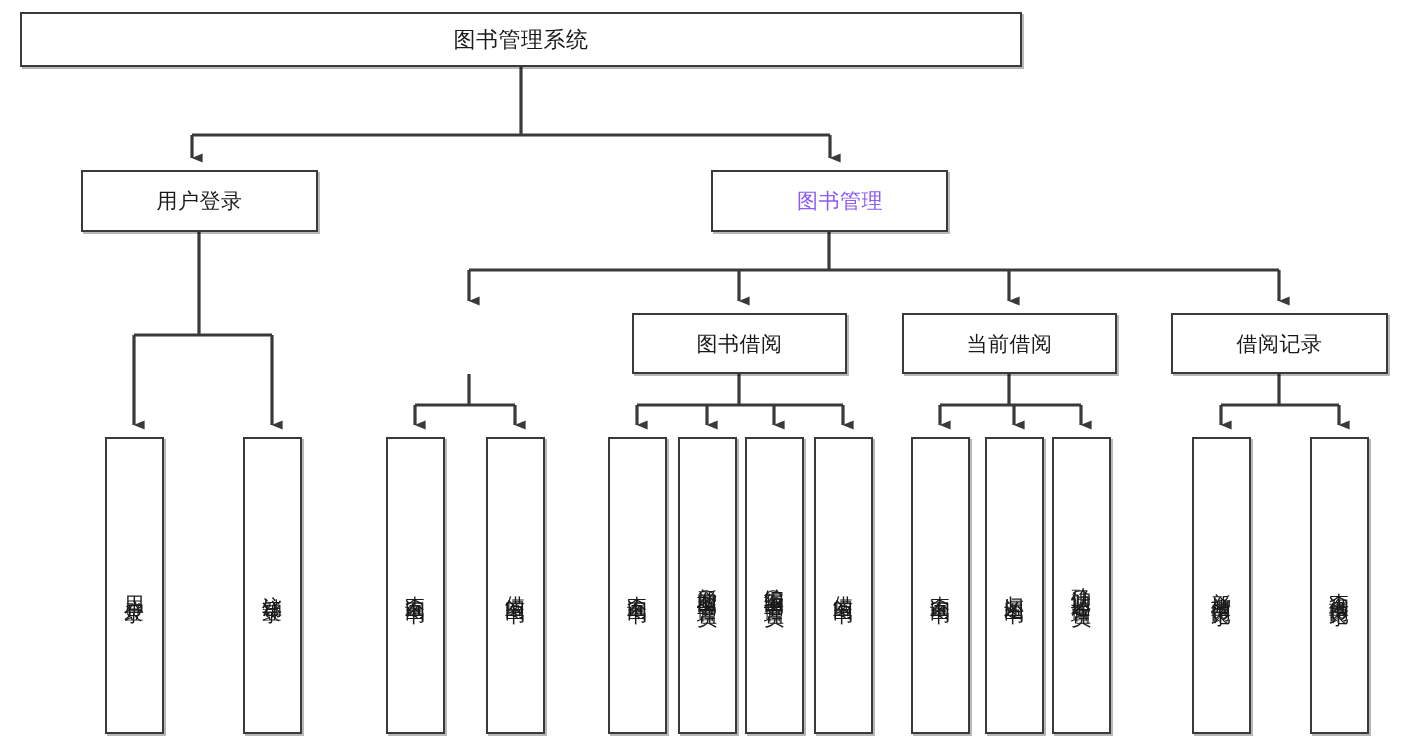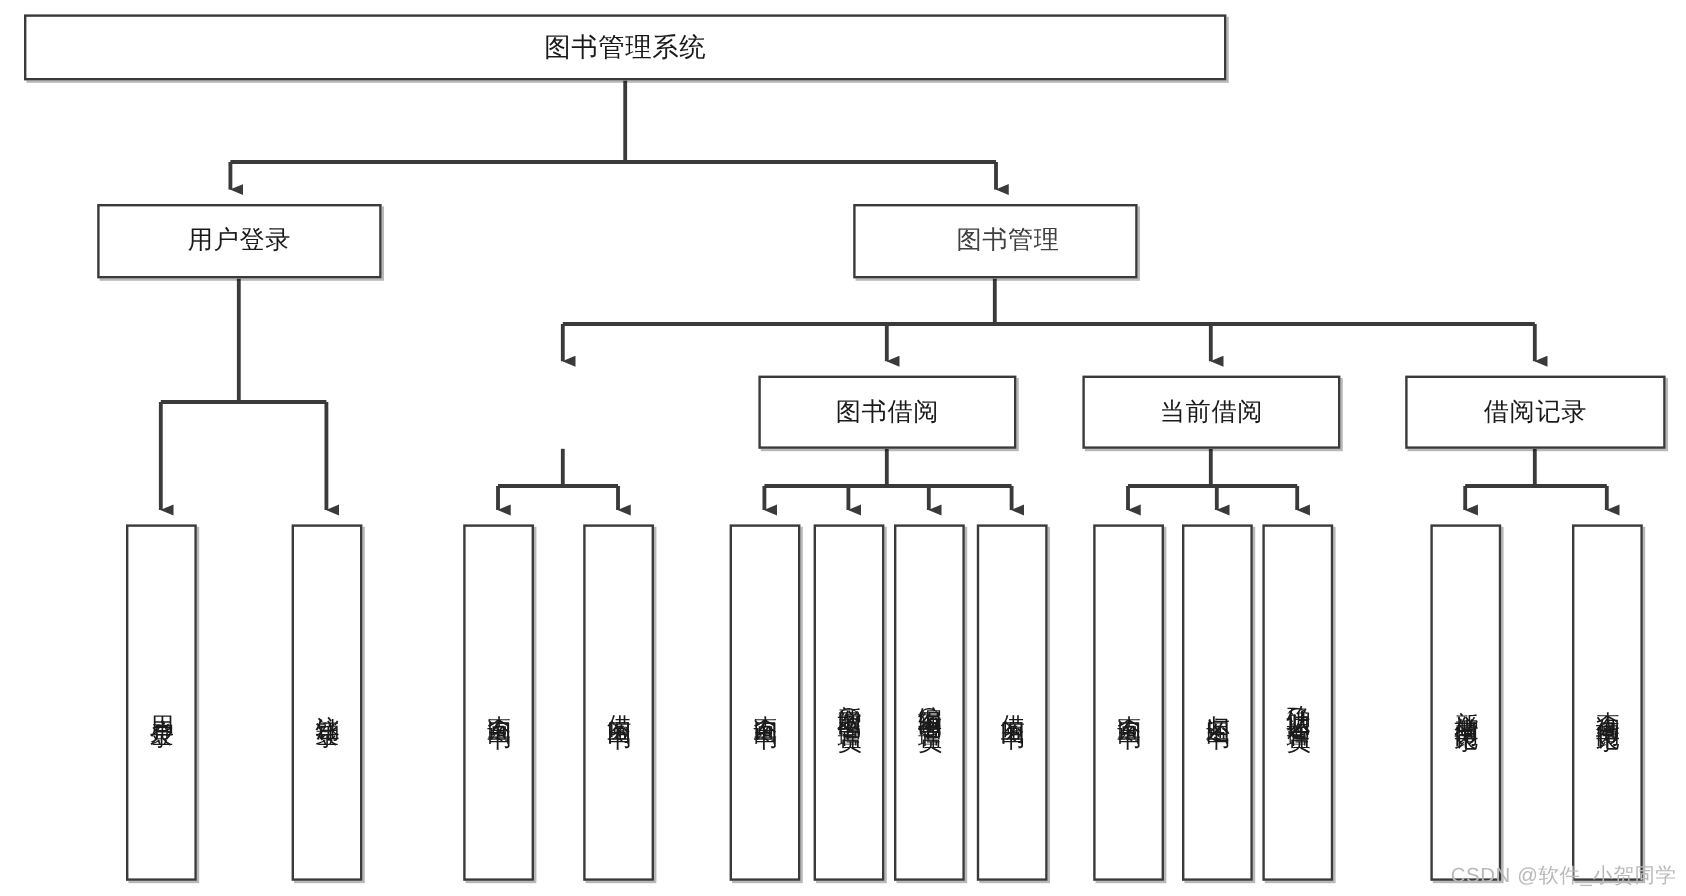--- a/index.html
+++ b/index.html
@@ -123,21 +123,21 @@
   </svg>
 
   <div class="node-box root" style="left: 20px; top: 12px; width: 1002px; height: 55px; border-color: rgb(58, 58, 58); background: rgb(255, 255, 255);">
     <span class="node-label" style="color: rgb(26, 26, 26);">图书管理系统</span>
   </div>
 
   <div class="node-box level2" style="left: 81px; top: 170px; width: 237px; height: 62px; border-color: rgb(58, 58, 58); background: rgb(255, 255, 255);">
     <span class="node-label" style="color: rgb(26, 26, 26);">用户登录</span>
   </div>
   <div class="node-box level2" style="left: 711px; top: 170px; width: 237px; height: 62px; border-color: rgb(58, 58, 58); background: rgb(255, 255, 255);">
-    <span class="node-label" style="color: #404040; margin-left: 21px;">图书管理</span>
+    <span class="node-label" style="color: #8b5cf6; margin-left: 21px;">图书管理</span>
   </div>
 
   <div class="node-box level3" style="left: 632px; top: 313px; width: 215px; height: 61px; border-color: rgb(58, 58, 58); background: rgb(255, 255, 255);">
     <span class="node-label" style="color: rgb(26, 26, 26);">图书借阅</span>
   </div>
   <div class="node-box level3" style="left: 902px; top: 313px; width: 215px; height: 61px; border-color: rgb(58, 58, 58); background: rgb(255, 255, 255);">
     <span class="node-label" style="color: rgb(26, 26, 26);">当前借阅</span>
   </div>
   <div class="node-box level3" style="left: 1171px; top: 313px; width: 217px; height: 61px; border-color: rgb(58, 58, 58); background: rgb(255, 255, 255);">
     <span class="node-label" style="color: rgb(26, 26, 26);">借阅记录</span>
@@ -176,15 +176,14 @@
   <div class="node-box leaf vertical" style="left: 1052px; top: 437px; width: 59px; height: 297px; border-color: rgb(58, 58, 58); background: rgb(255, 255, 255);">
     <span class="node-label" style="color: rgb(26, 26, 26);">确认归还（管理员）</span>
   </div>
   <div class="node-box leaf vertical" style="left: 1192px; top: 437px; width: 59px; height: 297px; border-color: rgb(58, 58, 58); background: rgb(255, 255, 255);">
     <span class="node-label" style="color: rgb(26, 26, 26);">新增借阅记录</span>
   </div>
   <div class="node-box leaf vertical" style="left: 1310px; top: 437px; width: 59px; height: 297px; border-color: rgb(58, 58, 58); background: rgb(255, 255, 255);">
     <span class="node-label" style="color: rgb(26, 26, 26);">查询借阅记录</span>
   </div>
 
-  <div id="watermark" style="color: rgb(185, 185, 185);">CSDN @软件_小贺同学</div>
 
 </div>
 
 </body></html>

